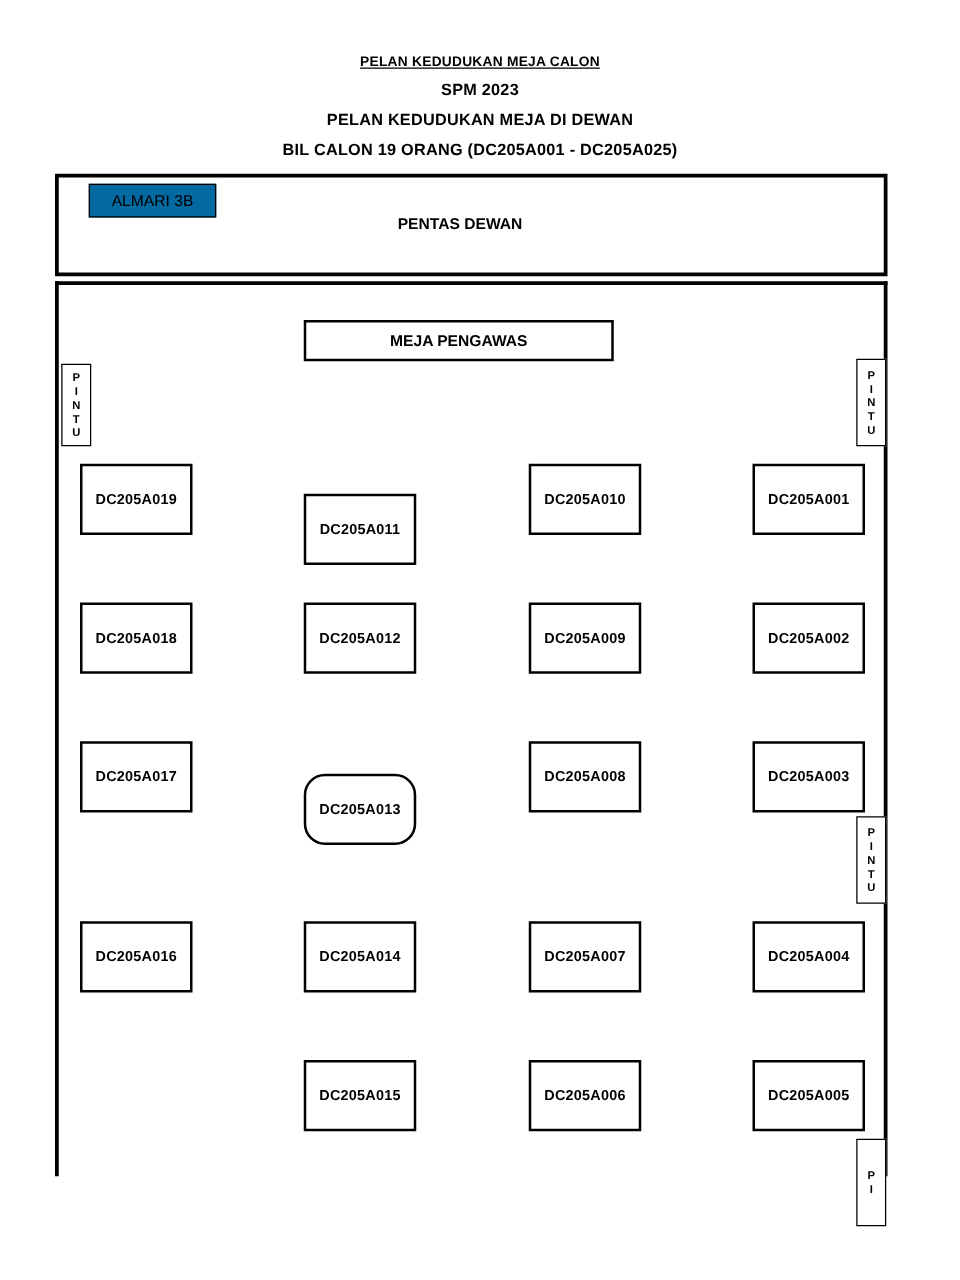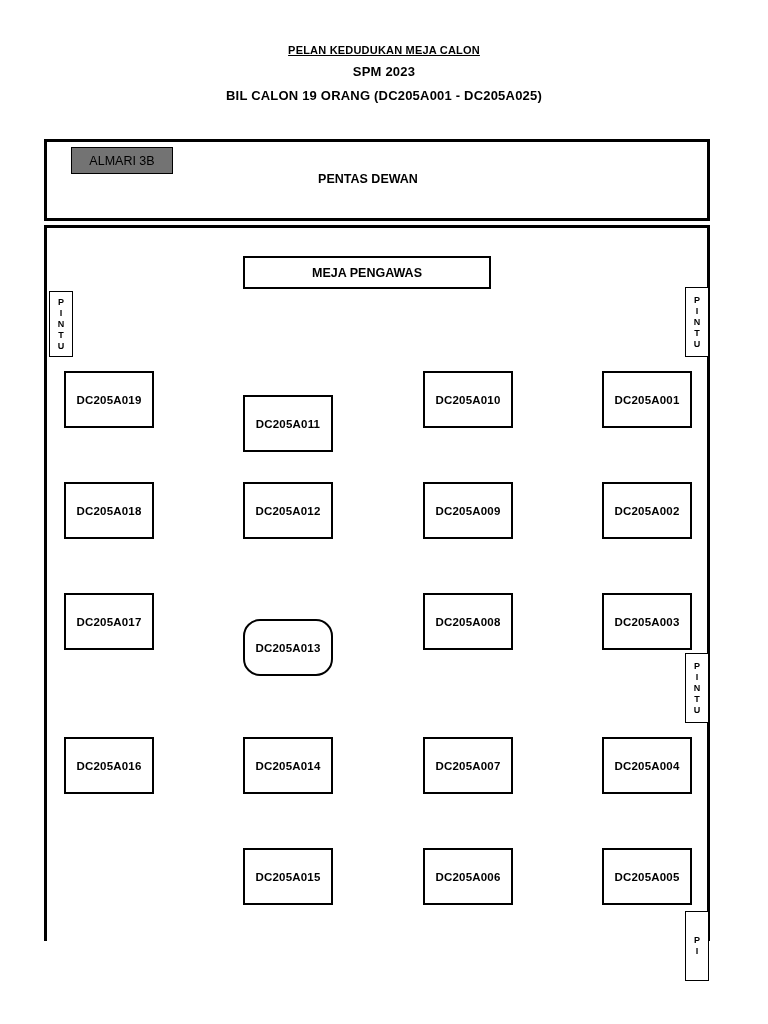--- a/index.html
+++ b/index.html
@@ -72,21 +72,21 @@
     left: 71px;
     top: 147px;
     width: 102px;
     height: 27px;
     border: 1.5px solid #000;
     box-sizing: border-box;
     display: flex;
     align-items: center;
     justify-content: center;
     font-size: 12.5px;
-    background: #737373;
+    background: #0369a1;
   }
   .pentas {
     position: absolute;
     left: 260px;
     top: 172px;
     width: 216px;
     text-align: center;
     font-size: 12.5px;
     font-weight: bold;
   }
@@ -140,20 +140,21 @@
     font-weight: bold;
     letter-spacing: 0.2px;
   }
 </style>
 </head>
 <body>
 
 <div class="header">
   <div class="line l1">PELAN KEDUDUKAN MEJA CALON </div>
   <div class="line l2">SPM 2023</div>
+  <div class="line l3">PELAN KEDUDUKAN MEJA DI DEWAN</div>
   <div class="line l4">BIL CALON 19 ORANG (DC205A001 - DC205A025)</div>
 </div>
 
 <div class="stage-section"></div>
 <div class="hall-section"></div>
 
 <div class="almari">
   <span>ALMARI 3B</span>
 </div>
 

